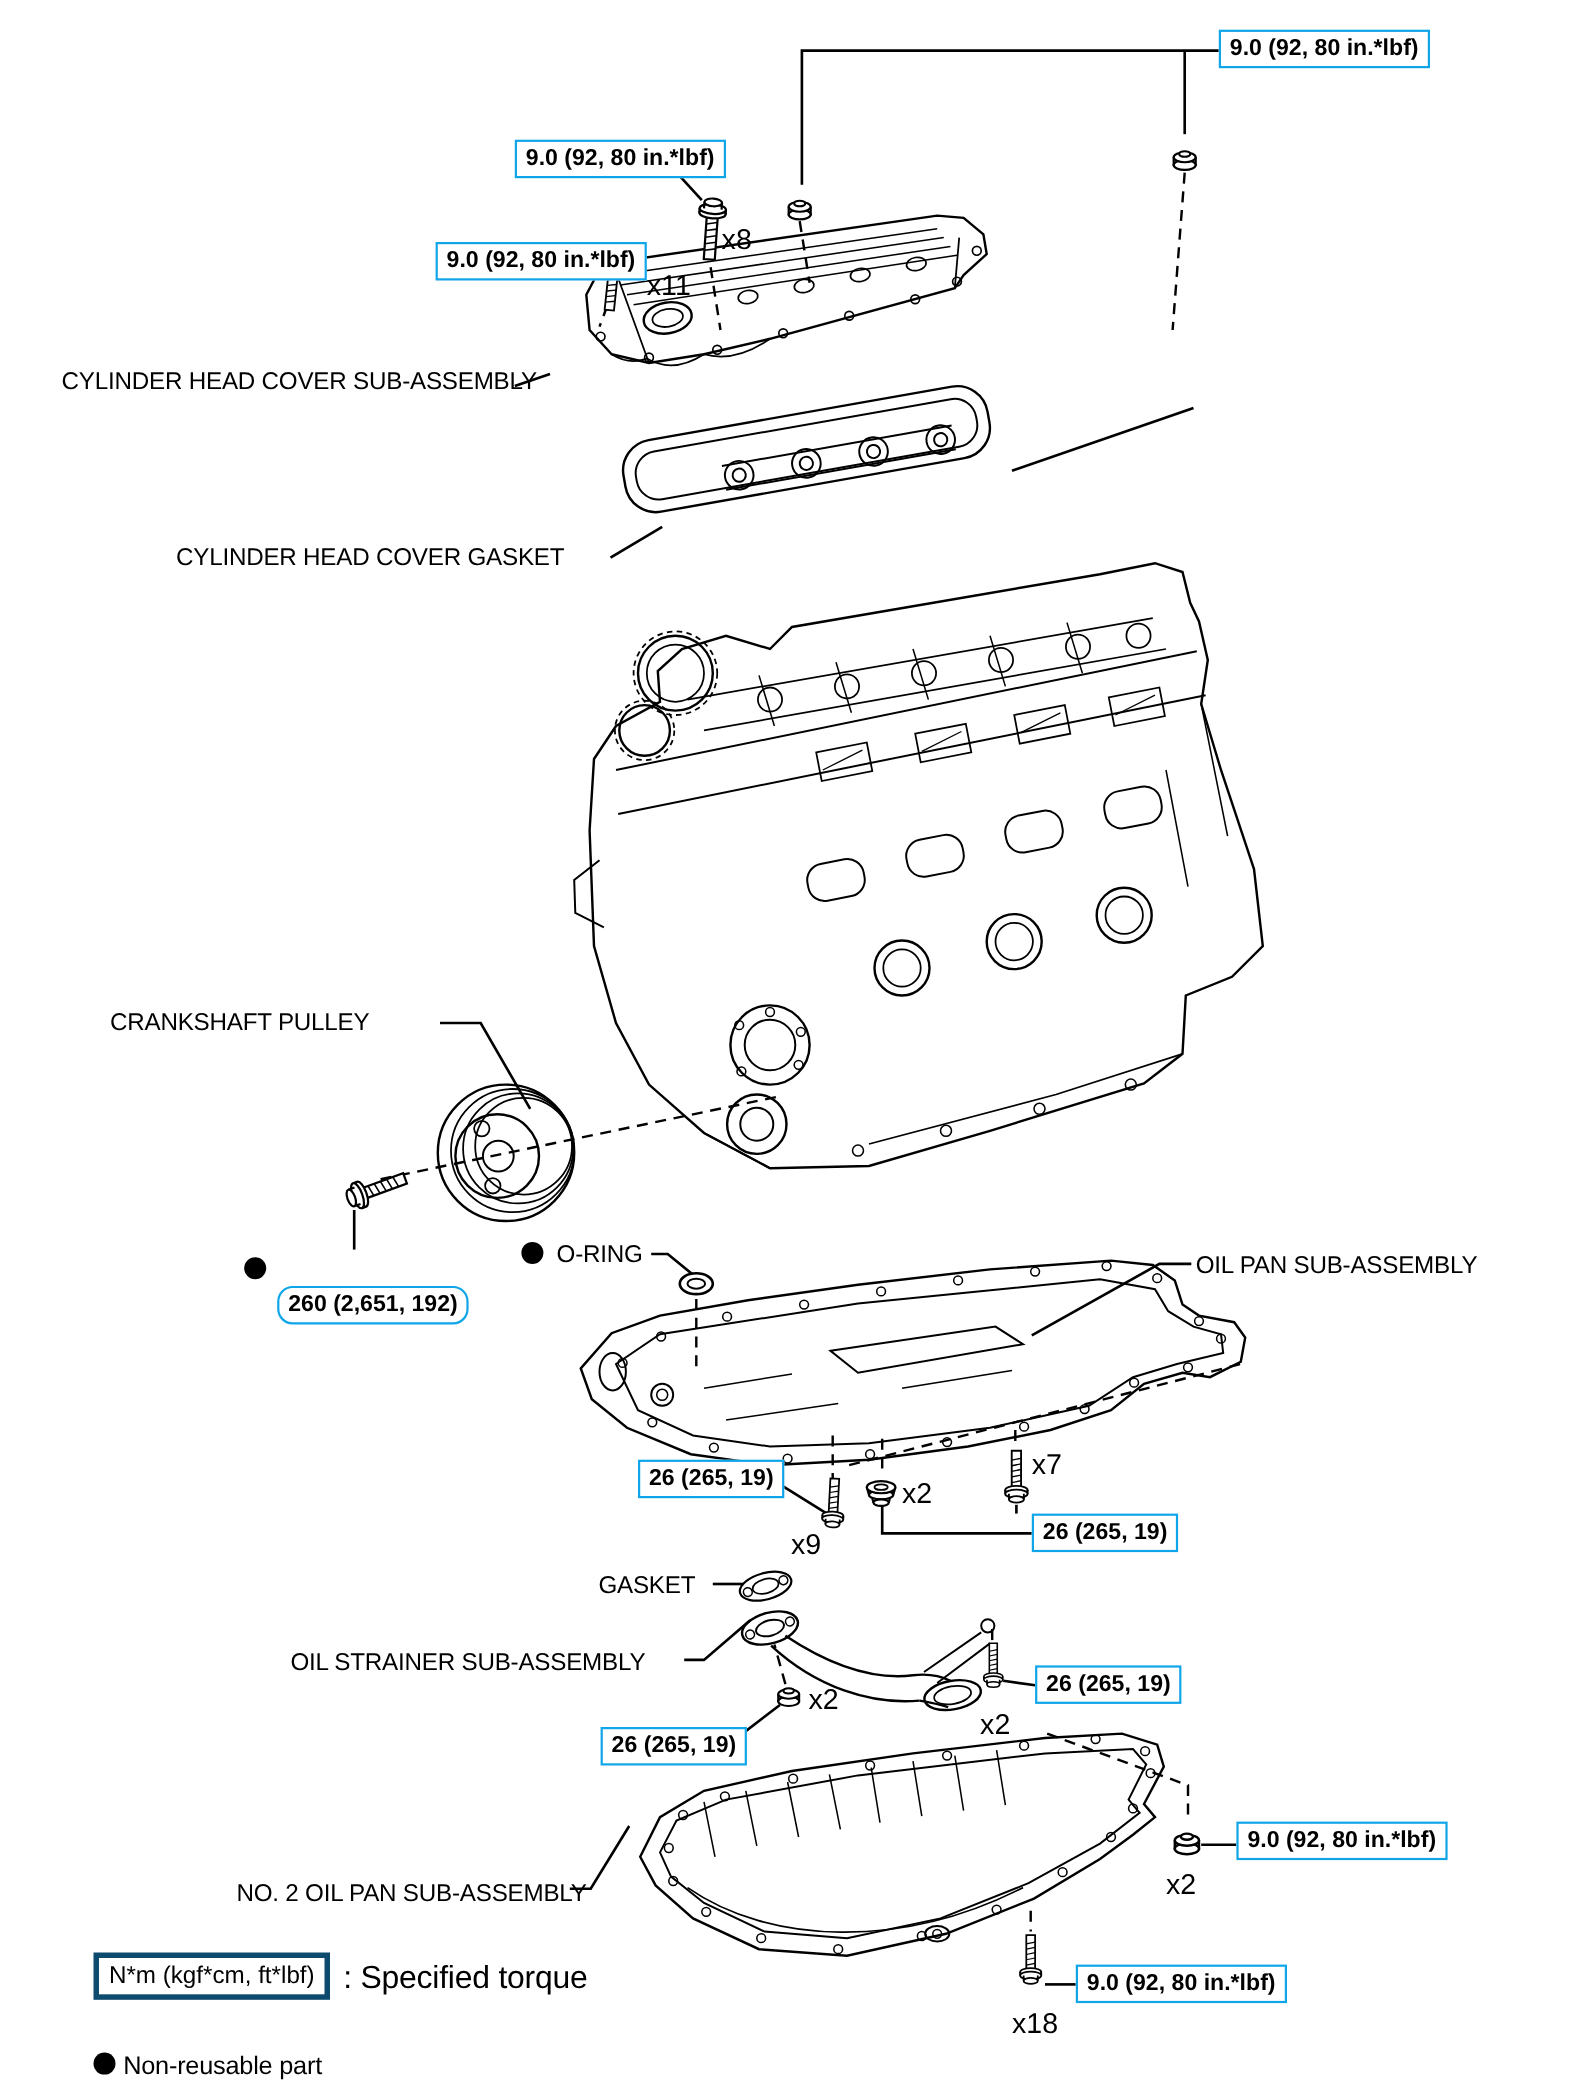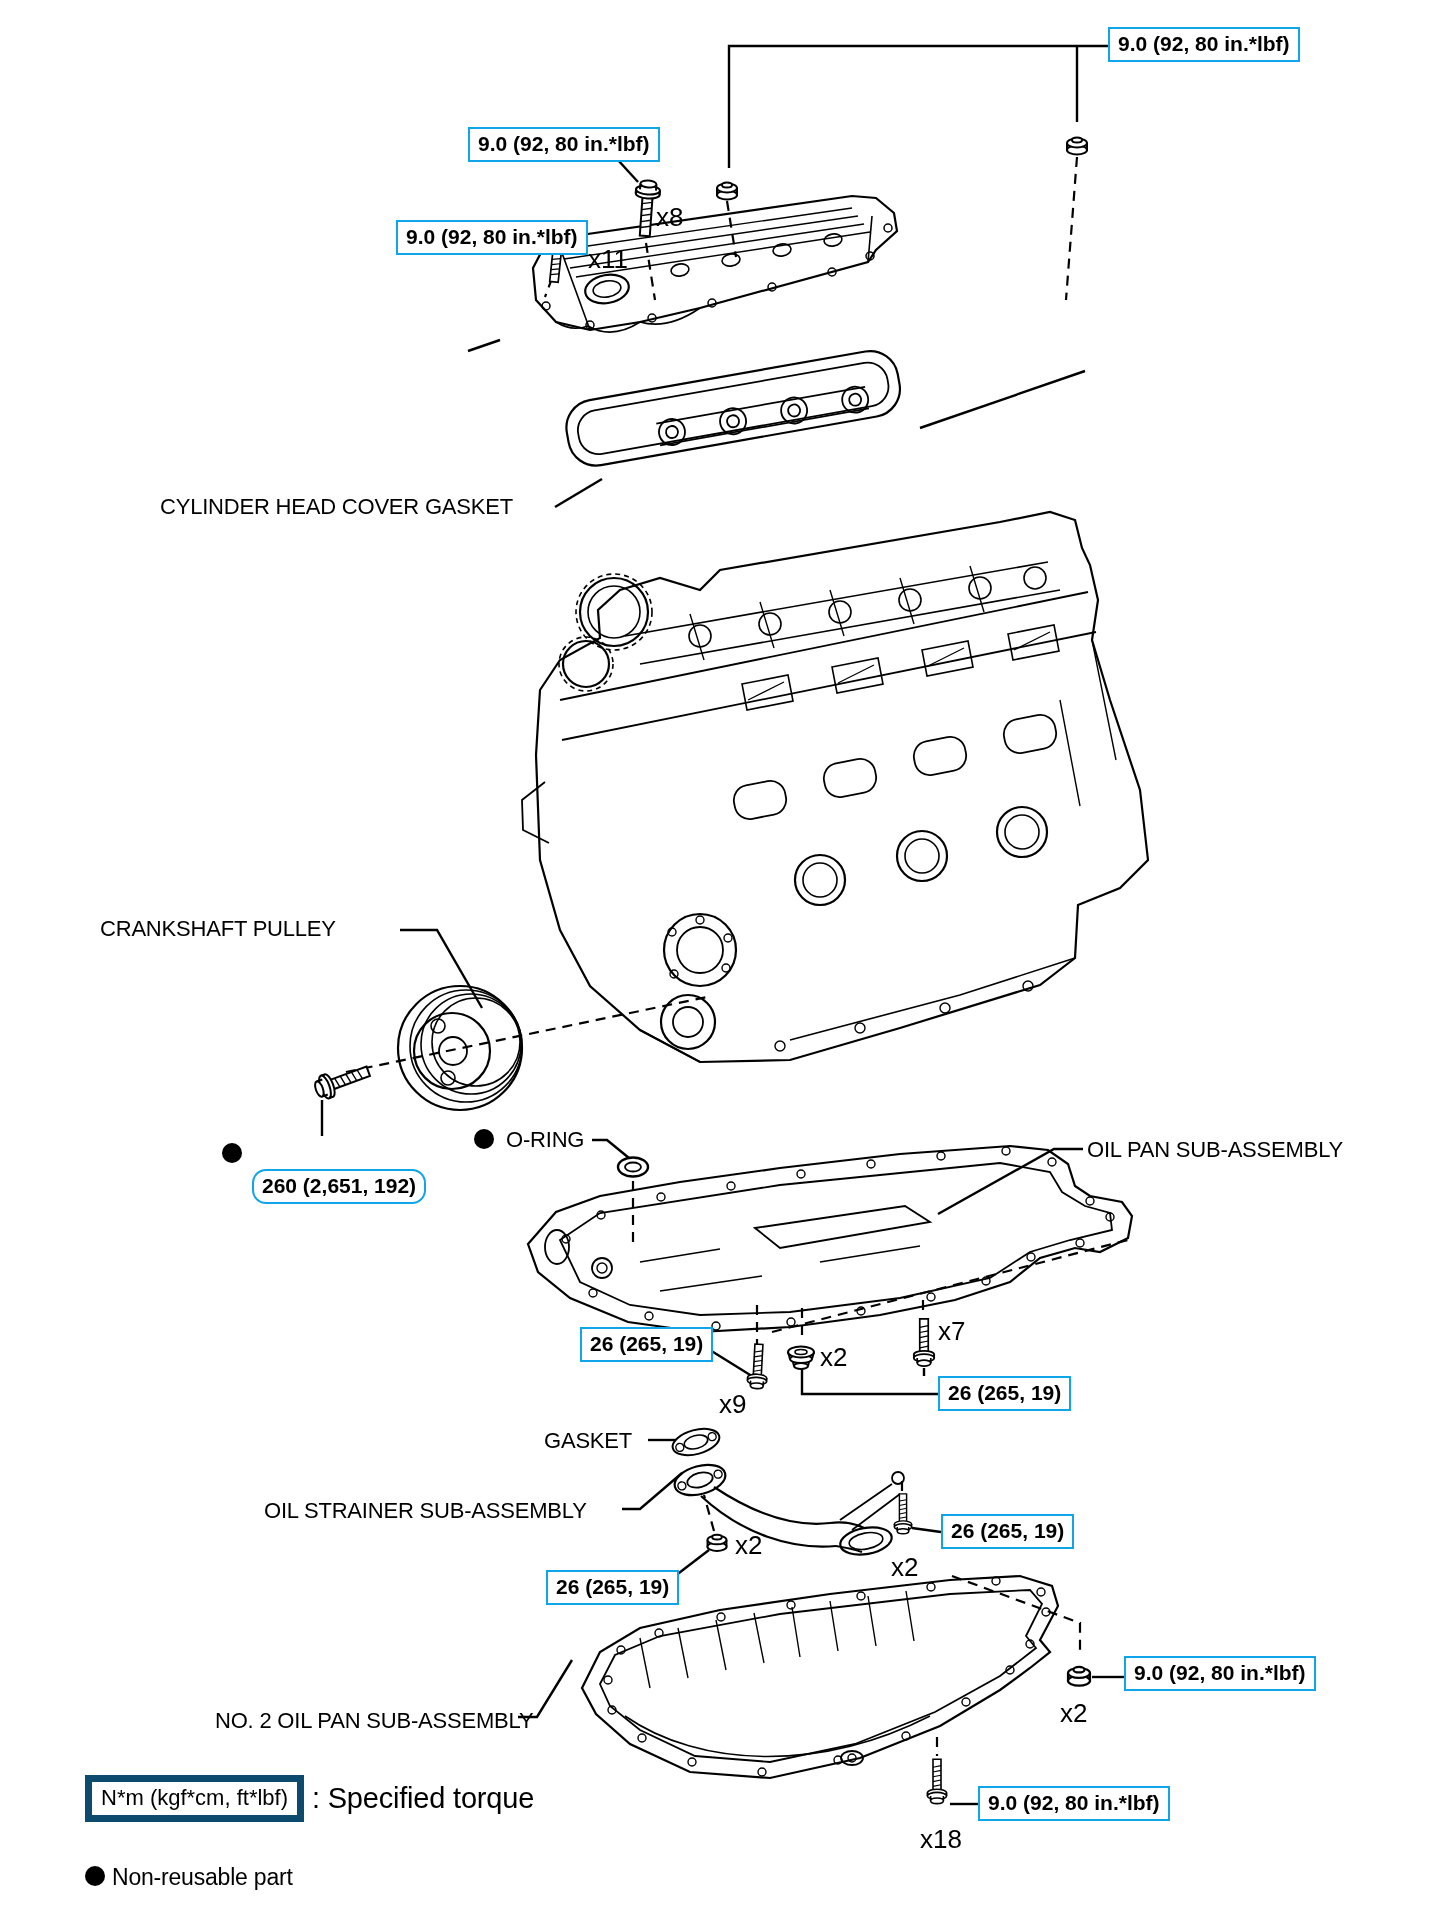--- a/index.html
+++ b/index.html
@@ -4,21 +4,21 @@
 <style>
   html,body{margin:0;padding:0;background:#fff;}
   #page{position:relative;width:1440px;height:1906px;background:#fff;overflow:hidden;
         font-family:"Liberation Sans", sans-serif;color:#000;}
   #art{position:absolute;left:0;top:0;}
   .lbl{position:absolute;font-size:22px;letter-spacing:-0.2px;white-space:nowrap;color:#000;}
   .lbl.two{white-space:normal;line-height:27px;}
   .cnt{position:absolute;font-size:26px;white-space:nowrap;color:#000;}
   .tq{position:absolute;border:2px solid #0ea5e9;background:#fff;padding:2px 8px 3px 8px;
       font-size:21px;font-weight:bold;white-space:nowrap;color:#000;line-height:26px;}
-  .legendbox{position:absolute;border:7px solid #0c4a6e;background:#fff;padding:3px 9px 4px 9px;
+  .legendbox{position:absolute;border:5px solid #0c4a6e;background:#fff;padding:3px 9px 4px 9px;
       font-size:22px;white-space:nowrap;color:#000;}
 </style>
 </head>
 <body>
 
 <div id="page">
 
   <svg id="art" width="1440" height="1906" viewBox="0 0 1440 1906">
     <defs>
       <g id="boltV" stroke="#000" fill="#fff">
@@ -307,20 +307,21 @@
   <div class="tq" style="left:468px;top:127px;">9.0 (92, 80 in.*lbf)</div>
   <div class="tq" style="left:396px;top:220px;">9.0 (92, 80 in.*lbf)</div>
   <div class="tq" style="left:252px;top:1169px;border-radius:14px;">260 (2,651, 192)</div>
   <div class="tq" style="left:580px;top:1327px;">26 (265, 19)</div>
   <div class="tq" style="left:938px;top:1376px;">26 (265, 19)</div>
   <div class="tq" style="left:546px;top:1570px;">26 (265, 19)</div>
   <div class="tq" style="left:941px;top:1514px;">26 (265, 19)</div>
   <div class="tq" style="left:1124px;top:1656px;">9.0 (92, 80 in.*lbf)</div>
   <div class="tq" style="left:978px;top:1786px;">9.0 (92, 80 in.*lbf)</div>
 
+  <div class="lbl" style="left:56px;top:334px;">CYLINDER HEAD COVER SUB-ASSEMBLY</div>
   <div class="lbl" style="left:160px;top:494px;">CYLINDER HEAD COVER GASKET</div>
   <div class="lbl" style="left:100px;top:916px;">CRANKSHAFT PULLEY</div>
   <div class="lbl" style="left:506px;top:1127px;">O-RING</div>
   <div class="lbl" style="left:1087px;top:1137px;">OIL PAN SUB-ASSEMBLY</div>
   <div class="lbl" style="left:544px;top:1428px;">GASKET</div>
   <div class="lbl" style="left:264px;top:1498px;">OIL STRAINER SUB-ASSEMBLY</div>
   <div class="lbl" style="left:215px;top:1708px;">NO. 2 OIL PAN SUB-ASSEMBLY</div>
 
   <div class="cnt" style="left:656px;top:202px;">x8</div>
   <div class="cnt" style="left:556px;top:244px;margin-left:32px;">x11</div>

